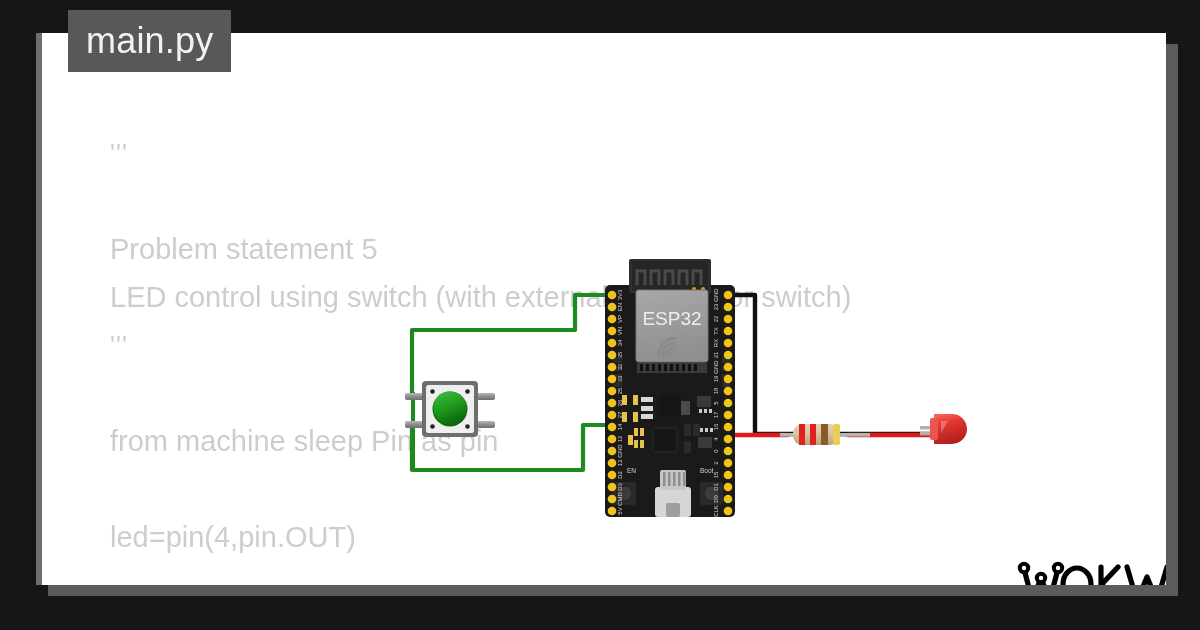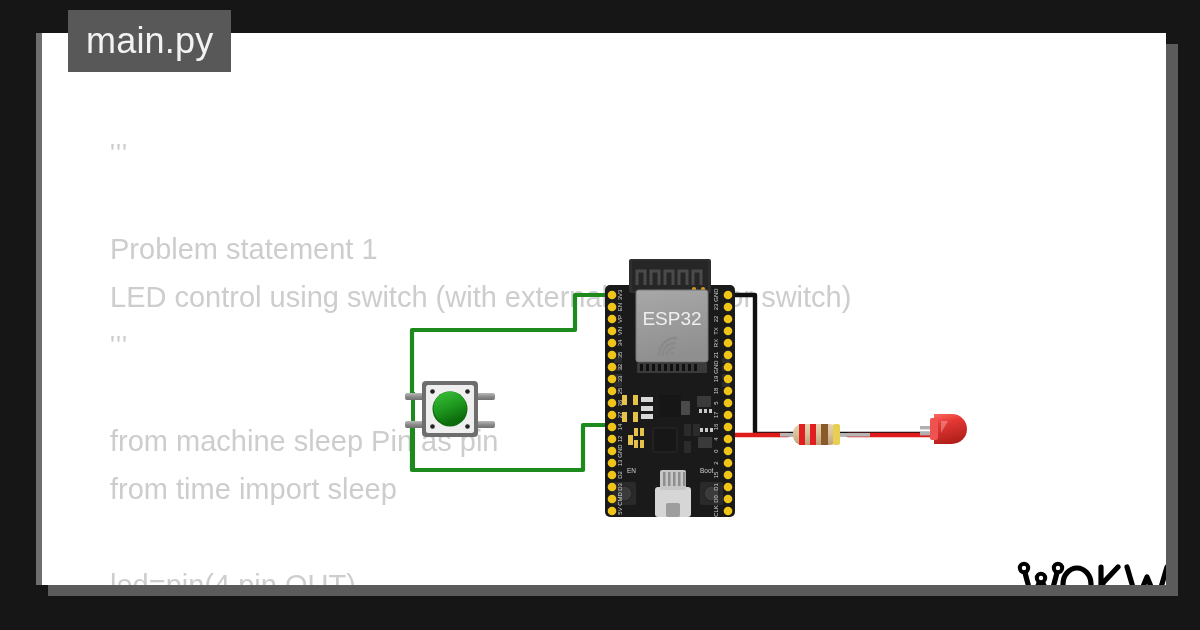--- a/index.html
+++ b/index.html
@@ -103,26 +103,25 @@
 
 <div id="root">
 
   <div class="card-shadow"></div>
 
   <div class="card">
 
     <div class="code">
       <div class="code-line quote">'''</div>
       <div class="code-line blank"></div>
-      <div class="code-line">Problem statement 1</div>
+      <div class="code-line">Problem statement 5</div>
       <div class="code-line">LED control using switch (with external resistor for switch)</div>
       <div class="code-line quote">'''</div>
       <div class="code-line blank"></div>
       <div class="code-line">from machine sleep Pin as pin</div>
-      <div class="code-line">from time import sleep</div>
       <div class="code-line blank"></div>
       <div class="code-line">led=pin(4,pin.OUT)</div>
 
     </div>
 
     <svg class="wokwi-logo" width="180" height="58" viewBox="0 0 180 58">
       <g fill="none" stroke="#000" stroke-width="5.2" stroke-linecap="round" stroke-linejoin="round">
 
         <path d="M7 14 L15 44 L24 24 L33 44 L41 14"></path>
 

